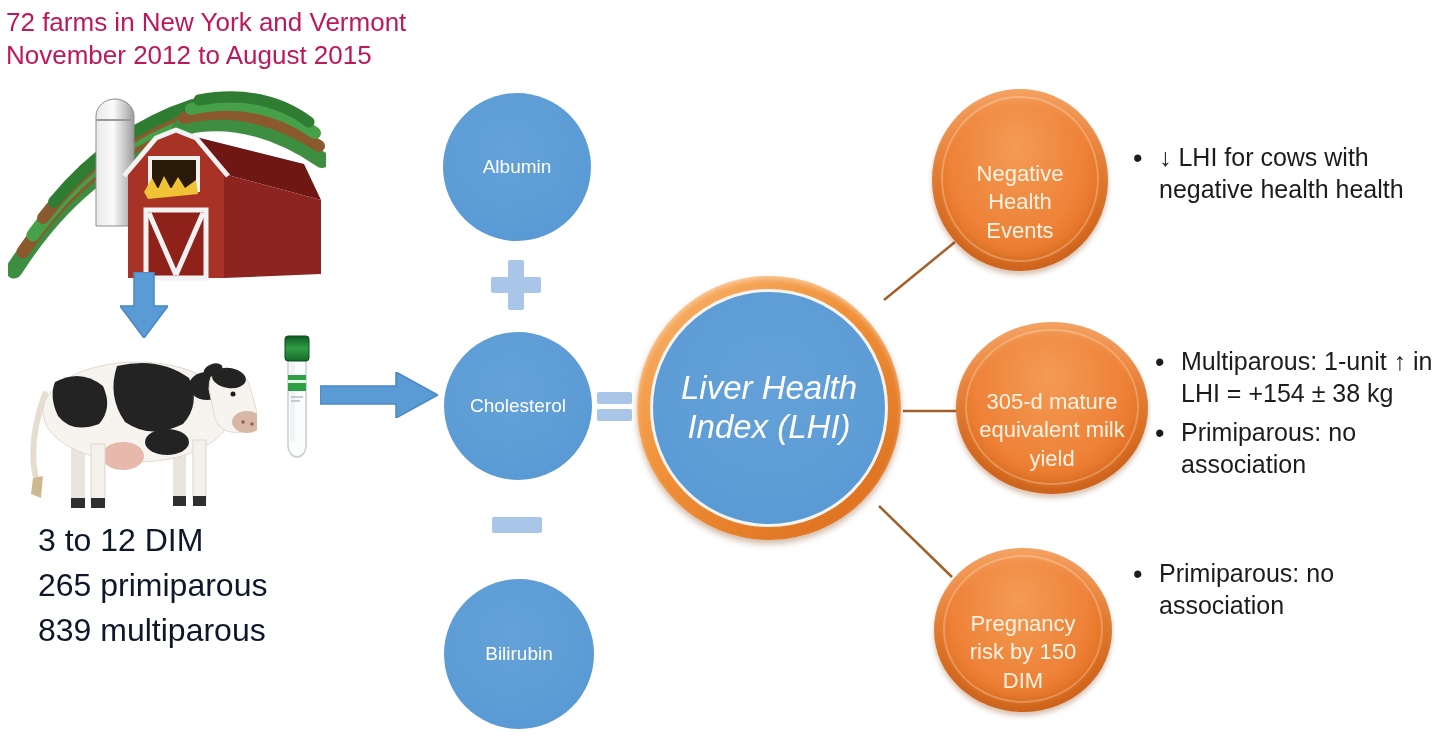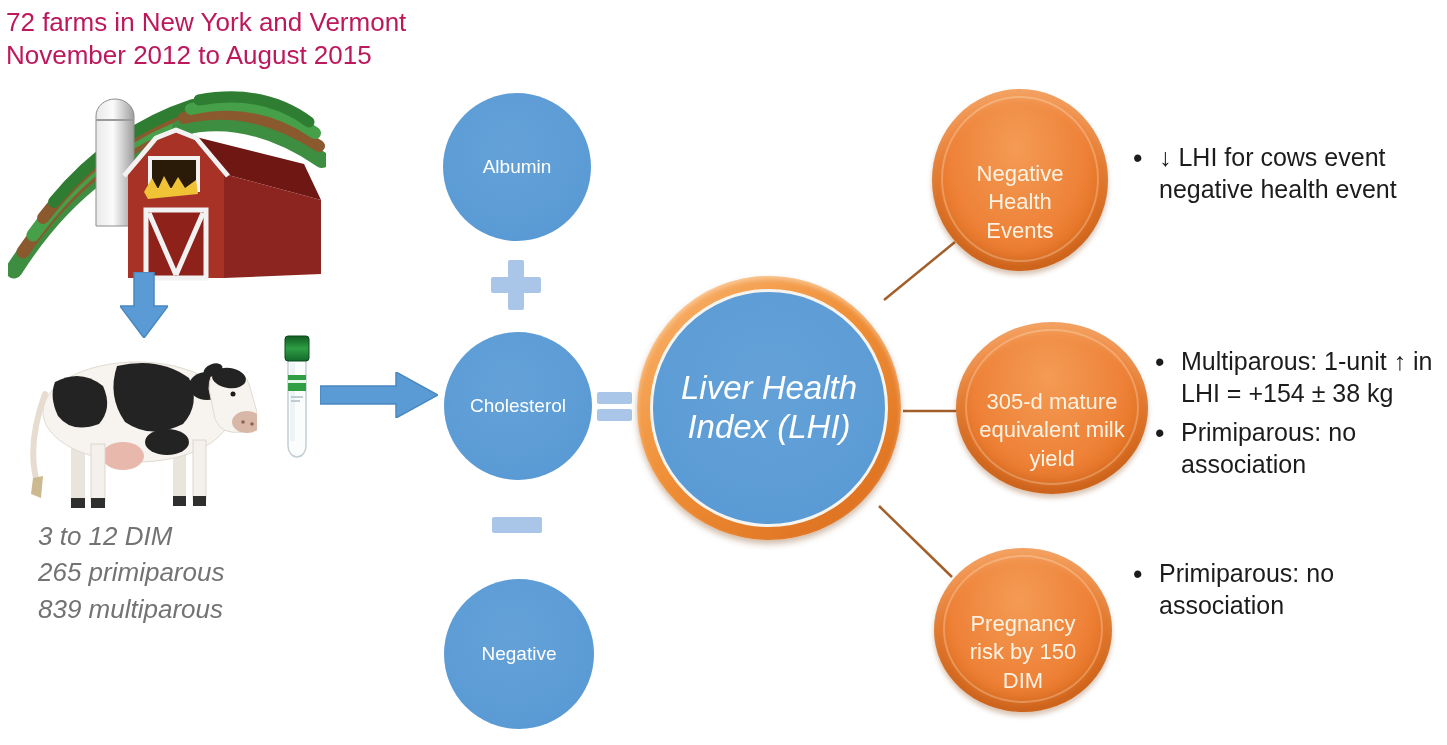--- a/index.html
+++ b/index.html
@@ -3,21 +3,21 @@
 <meta charset="utf-8">
 <style>
   html,body{margin:0;padding:0;background:#ffffff;}
   .canvas{
     position:relative;width:1447px;height:745px;background:#ffffff;overflow:hidden;
     font-family:"Liberation Sans","DejaVu Sans",sans-serif;color:#212121;
   }
   .abs{position:absolute;}
   
   .header{left:6px;top:6px;font-size:26px;line-height:1.25;color:#be185d;}
-  .cohort{left:38px;top:518px;font-size:26px;line-height:1.4;color:#737373;font-style:italic;}
+  .cohort{left:38px;top:518px;font-size:32px;line-height:1.4;color:#0f172a;}
   
   .circle{border-radius:50%;display:flex;align-items:center;justify-content:center;text-align:center;}
   .blue{
     width:148px;height:148px;
     background:radial-gradient(circle at 45% 38%,#64a1d8 0%,#5b9bd5 70%,#5494cf 100%);
     color:#ffffff;font-size:19px;
   }
   
   .op-bar{position:absolute;background:#a9c6e8;border-radius:2px;}
   
@@ -188,21 +188,21 @@
 
   <div class="abs circle blue" style="left:444px;top:332px">
     <span>Cholesterol</span>
   </div>
 
   <div class="abs" style="left:492px;top:517px;width:50px;height:16px">
     <span class="op-bar" style="left:0;top:0;width:50px;height:16px"></span>
   </div>
 
   <div class="abs circle blue" style="left:444px;top:579px;width:150px;height:150px">
-    <span>Negative</span>
+    <span>Bilirubin</span>
   </div>
 
   <div class="abs" style="left:597px;top:392px;width:35px;height:30px">
     <span class="op-bar" style="left:0;top:0;width:35px;height:12px"></span>
     <span class="op-bar" style="left:0;top:17px;width:35px;height:12px"></span>
   </div>
 
   <div class="abs center-ring">
     <div class="center-inner">
       <span>Liver Health Index (LHI)</span>
@@ -213,21 +213,21 @@
     <span style="width:136px">Negative Health Events</span>
   </div>
   <div class="outcome" style="left:956px;top:322px;width:192px;height:172px">
     <span style="width:150px">305-d mature equivalent milk yield</span>
   </div>
   <div class="outcome" style="left:934px;top:548px;width:178px;height:164px">
     <span style="width:140px">Pregnancy risk by 150 DIM</span>
   </div>
 
   <div class="abs bullets" style="left:1133px;top:142px;width:290px">
-    <div class="bullet-item">↓ LHI for cows event negative health event</div>
+    <div class="bullet-item">↓ LHI for cows with negative health health</div>
   </div>
 
   <div class="abs bullets" style="left:1155px;top:346px;width:292px">
     <div class="bullet-item">Multiparous: 1-unit ↑ in LHI = +154 ± 38 kg</div>
     <div class="bullet-item">Primiparous: no association</div>
   </div>
 
   <div class="abs bullets" style="left:1133px;top:558px;width:300px">
     <div class="bullet-item">Primiparous: no association</div>
   </div>

